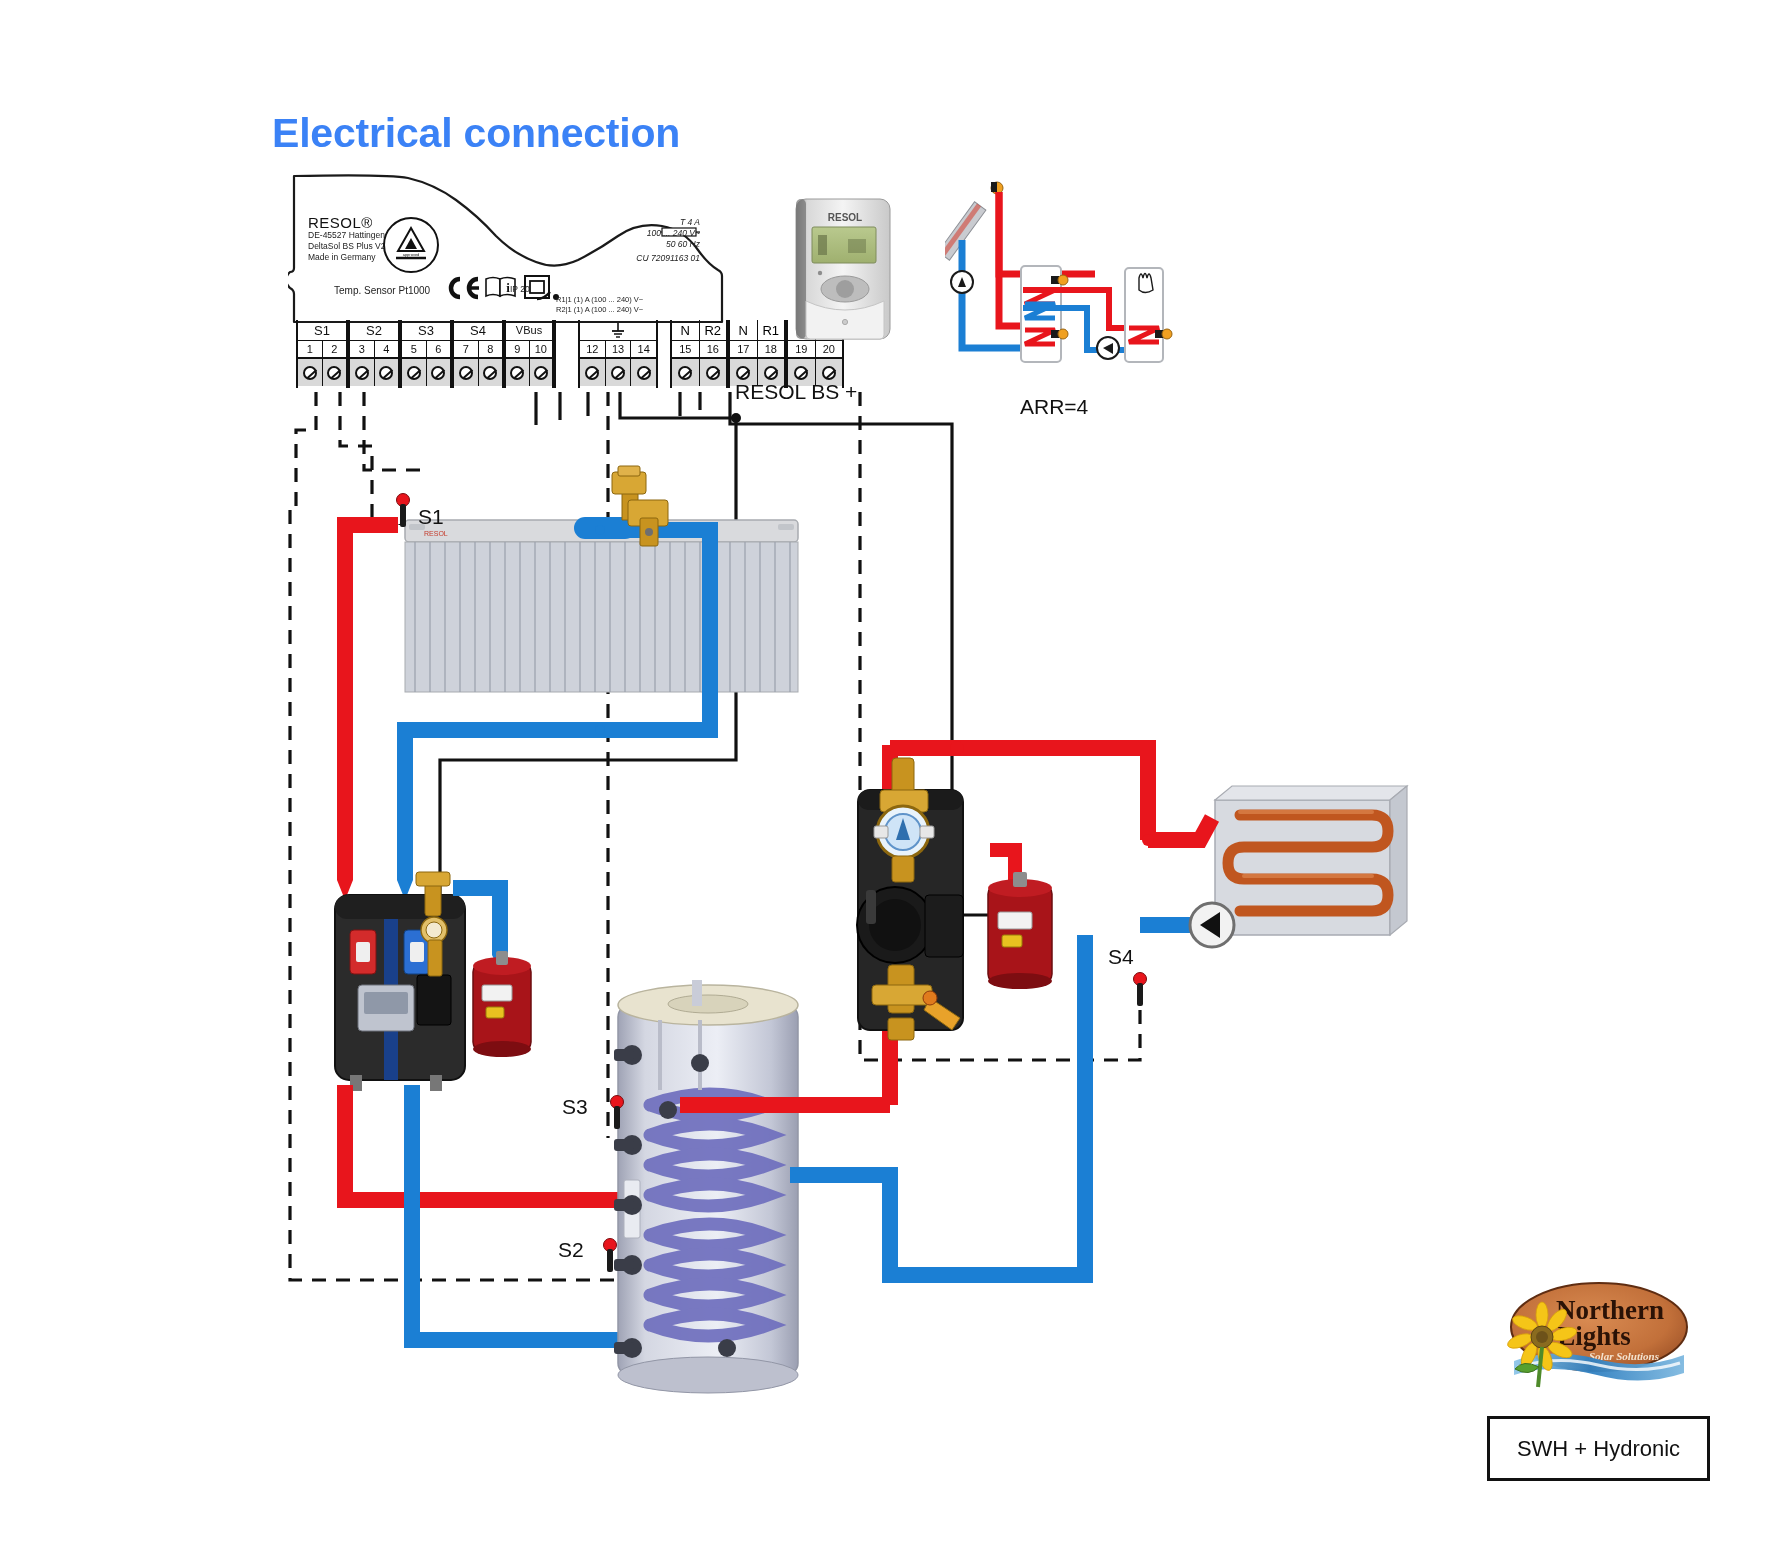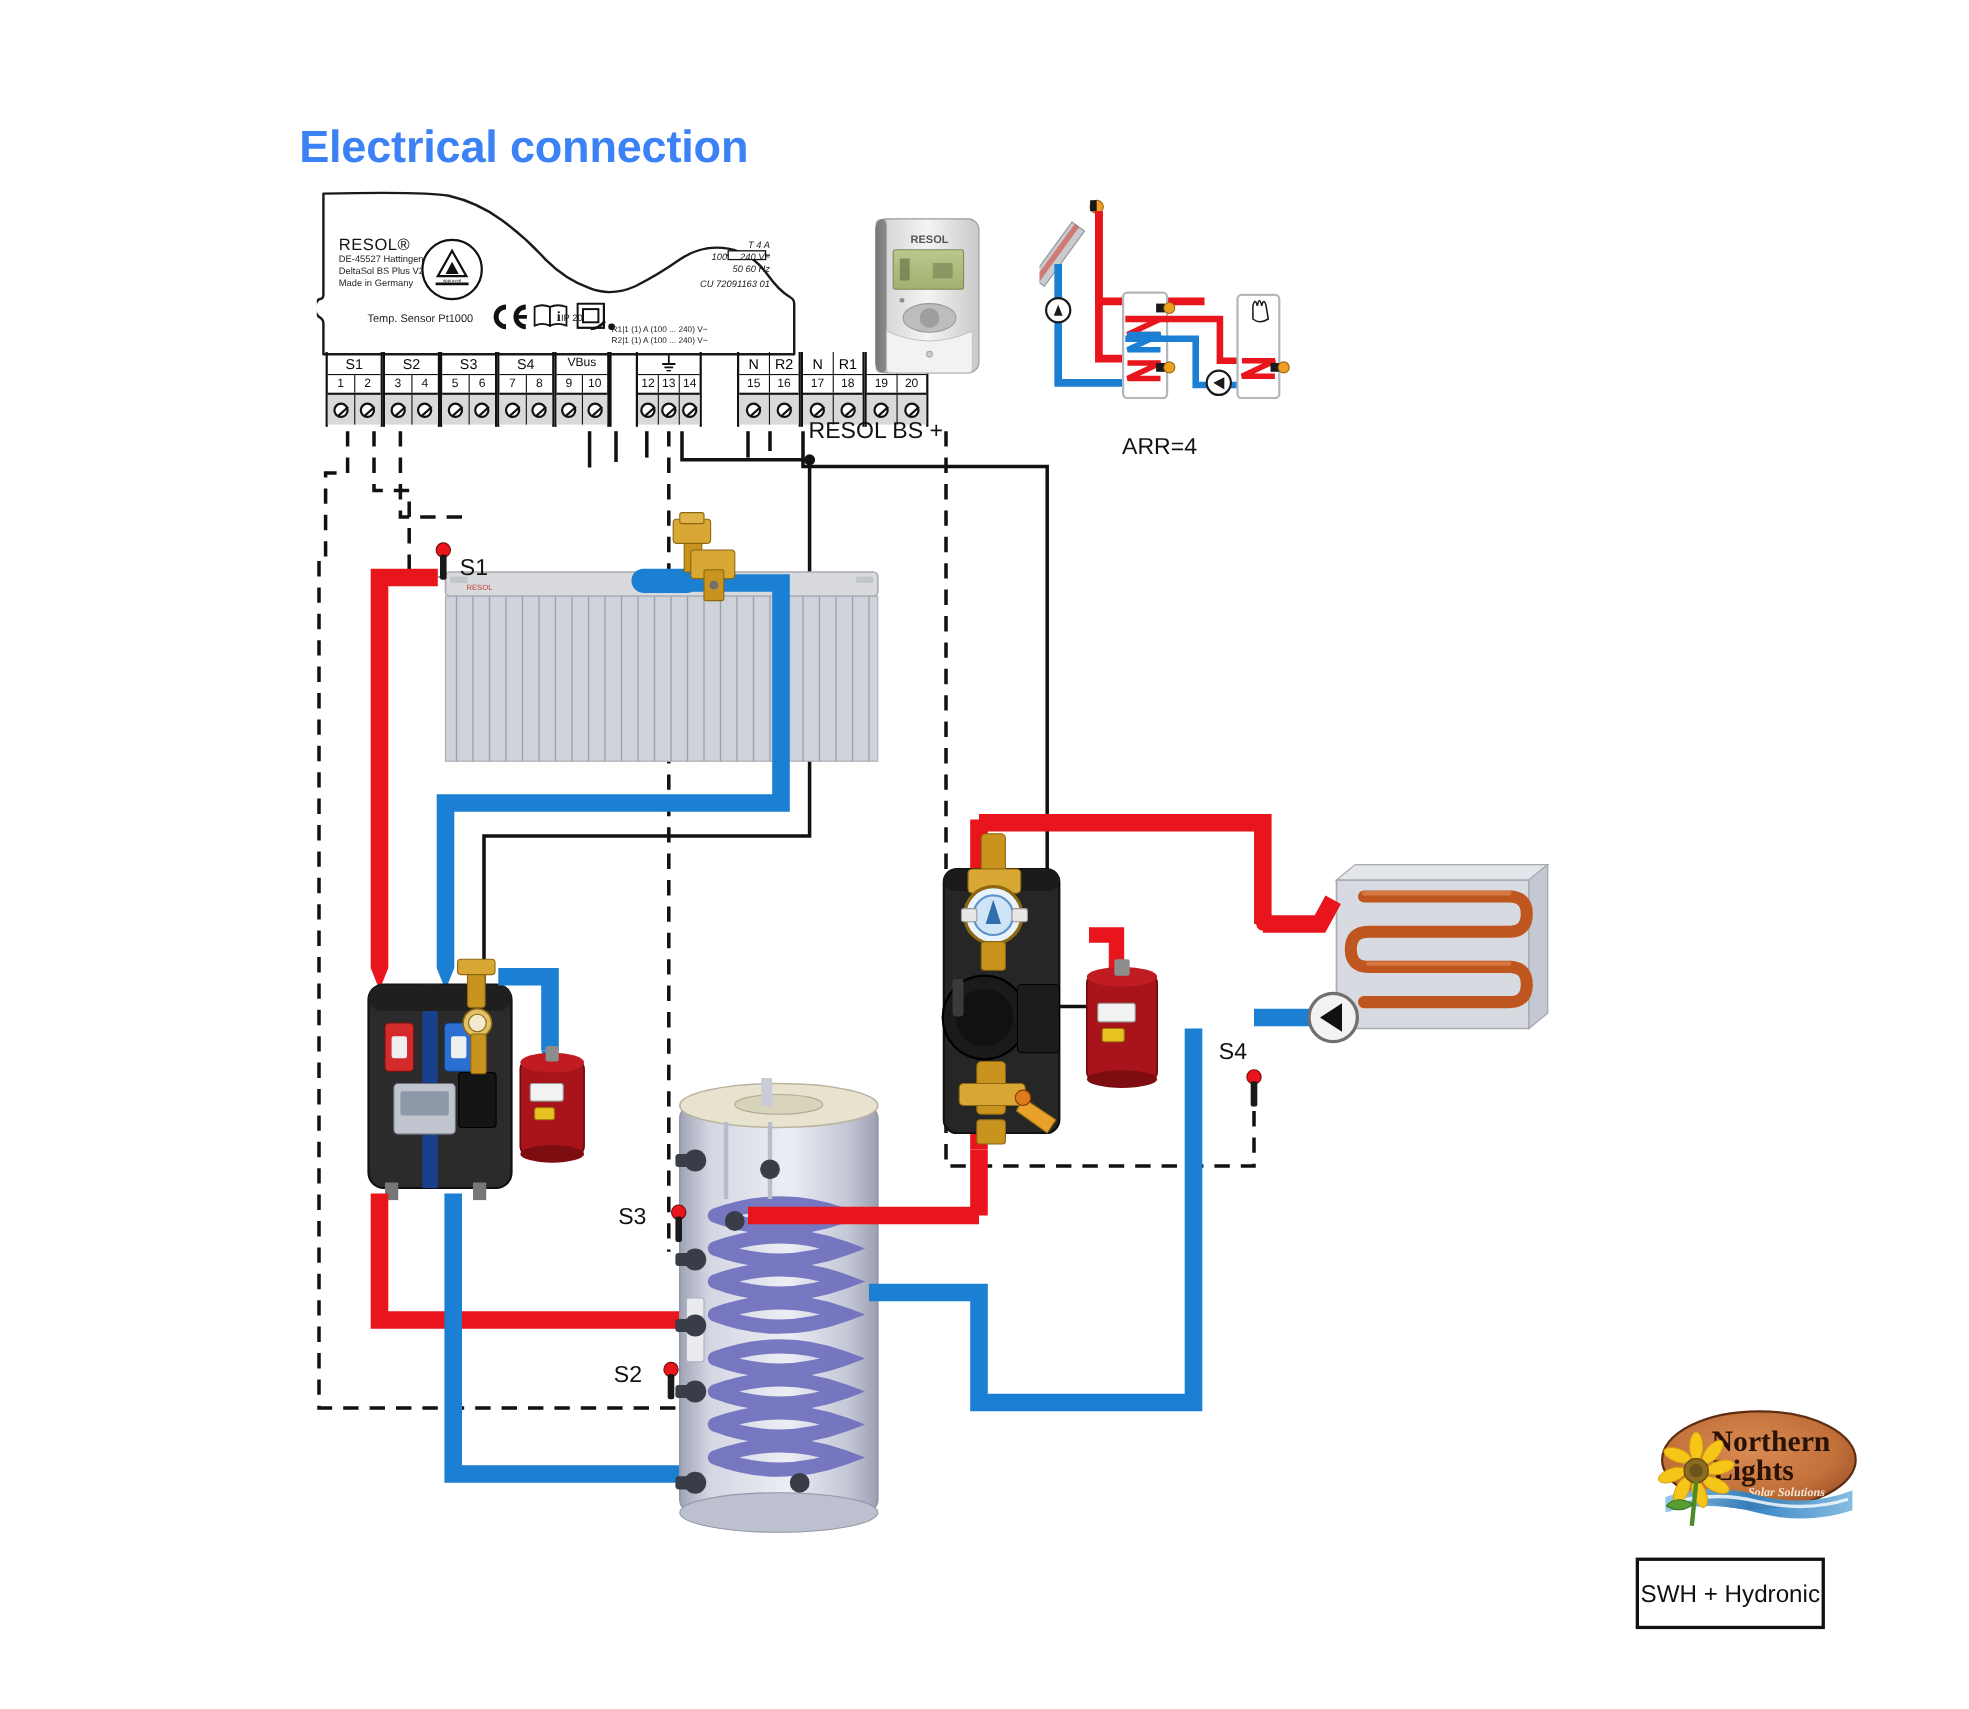--- a/index.html
+++ b/index.html
@@ -152,21 +152,21 @@
   .sensor .stem {
     position:absolute; left: 6px; top: 11px;
     width: 6px; height: 23px; background:#1a1a1a;
     border-radius: 2px;
   }
 
   
   #swhbox {
     position: absolute;
     left: 1487px; top: 1416px;
-    width: 172px; height: 65px;
+    width: 223px; height: 65px;
     border: 3px solid #111;
     display:flex; align-items:center; justify-content:center;
     font-size: 22px; color:#111;
   }
 
   
   #logo {
     position:absolute; left: 1502px; top: 1275px;
     width: 190px; height: 125px;
   }
@@ -323,21 +323,21 @@
       <div class="tscrews">
         <div class="tscrew">
             <span class="screw-glyph"></span>
           </div>
         <div class="tscrew">
             <span class="screw-glyph"></span>
           </div>
       </div>
     </div>
 
-    <div class="tgroup" style="left:282px;width:60px;">
+    <div class="tgroup" style="left:282px;width:80px;">
       <div class="tlabel">
         <svg width="16" height="16" viewBox="0 0 16 16">
           <line x1="8" y1="1" x2="8" y2="9" stroke="#111" stroke-width="1.6"></line>
           <line x1="2" y1="9" x2="14" y2="9" stroke="#111" stroke-width="1.8"></line>
           <line x1="4" y1="12" x2="12" y2="12" stroke="#111" stroke-width="1.5"></line>
           <line x1="6" y1="15" x2="10" y2="15" stroke="#111" stroke-width="1.4"></line>
         </svg>
       </div>
       <div class="tnums">
         <div class="tnum">12</div>

